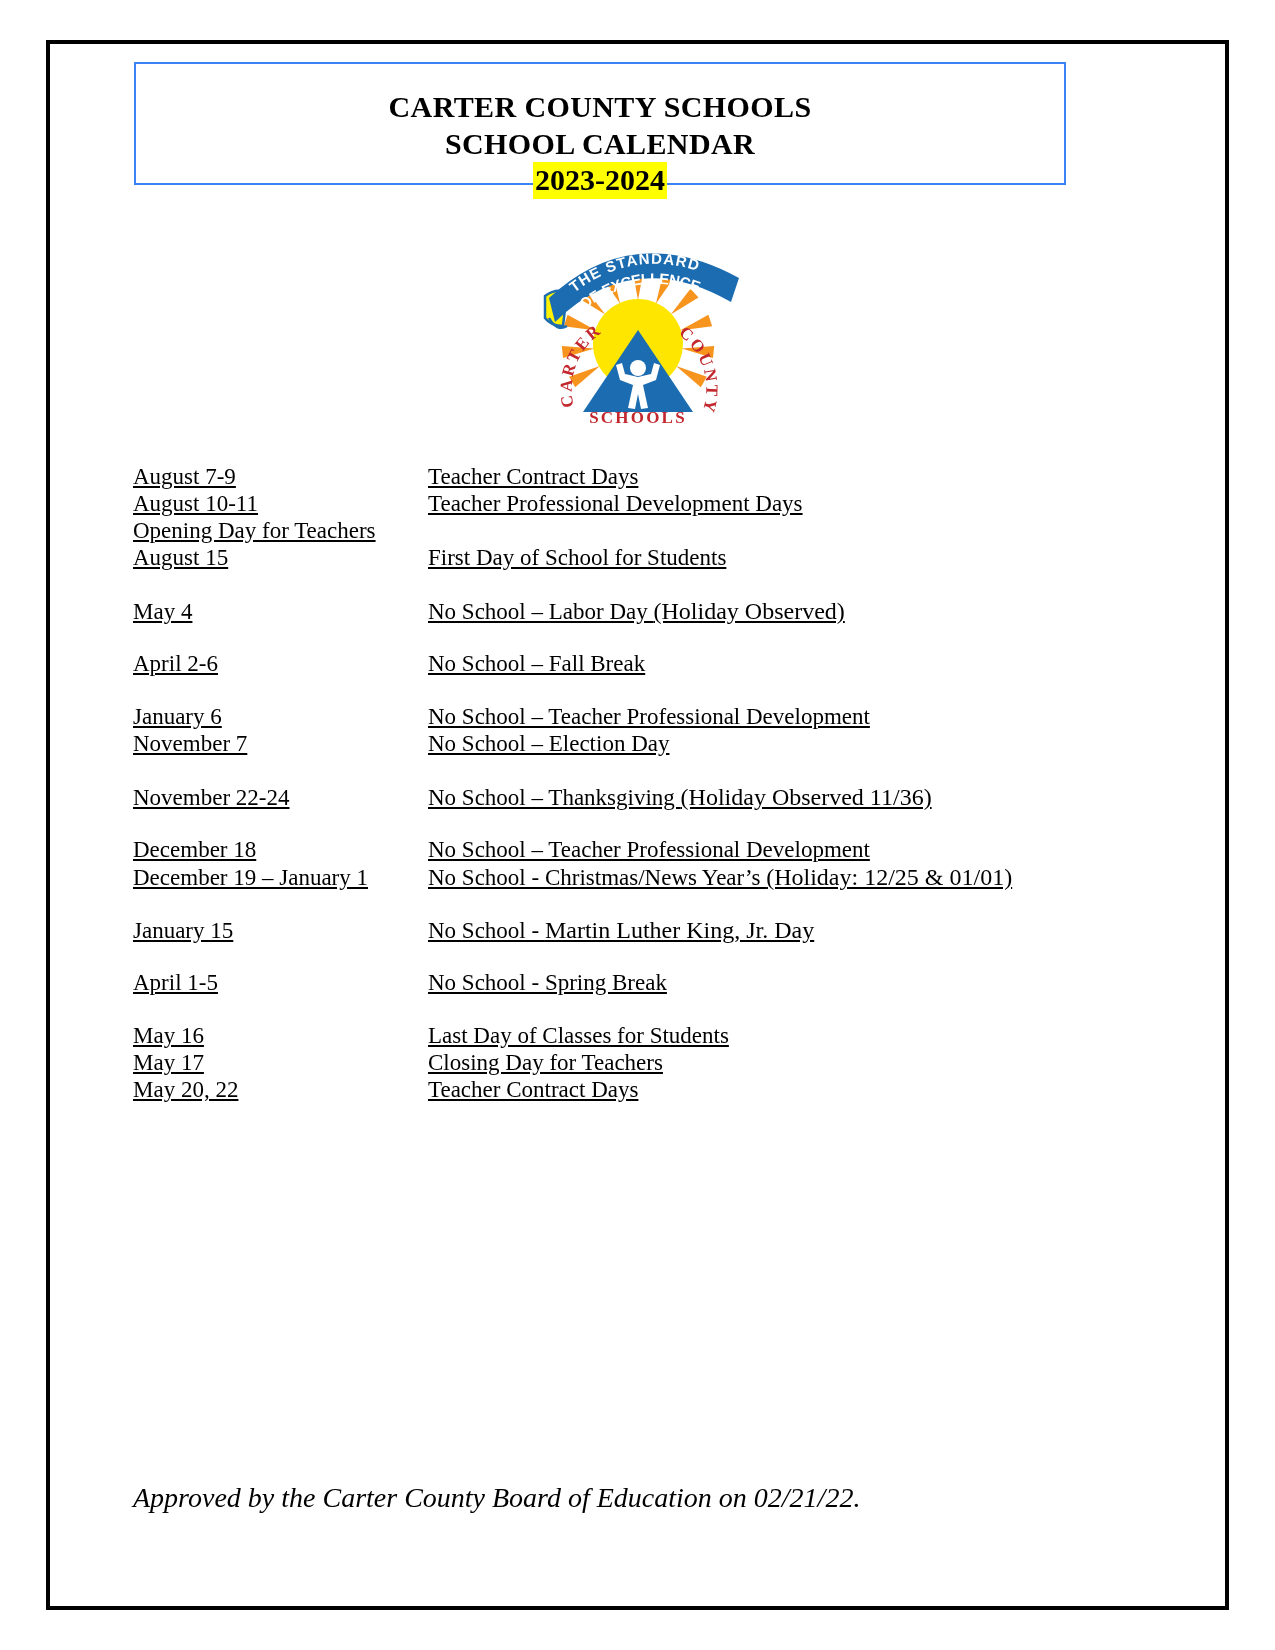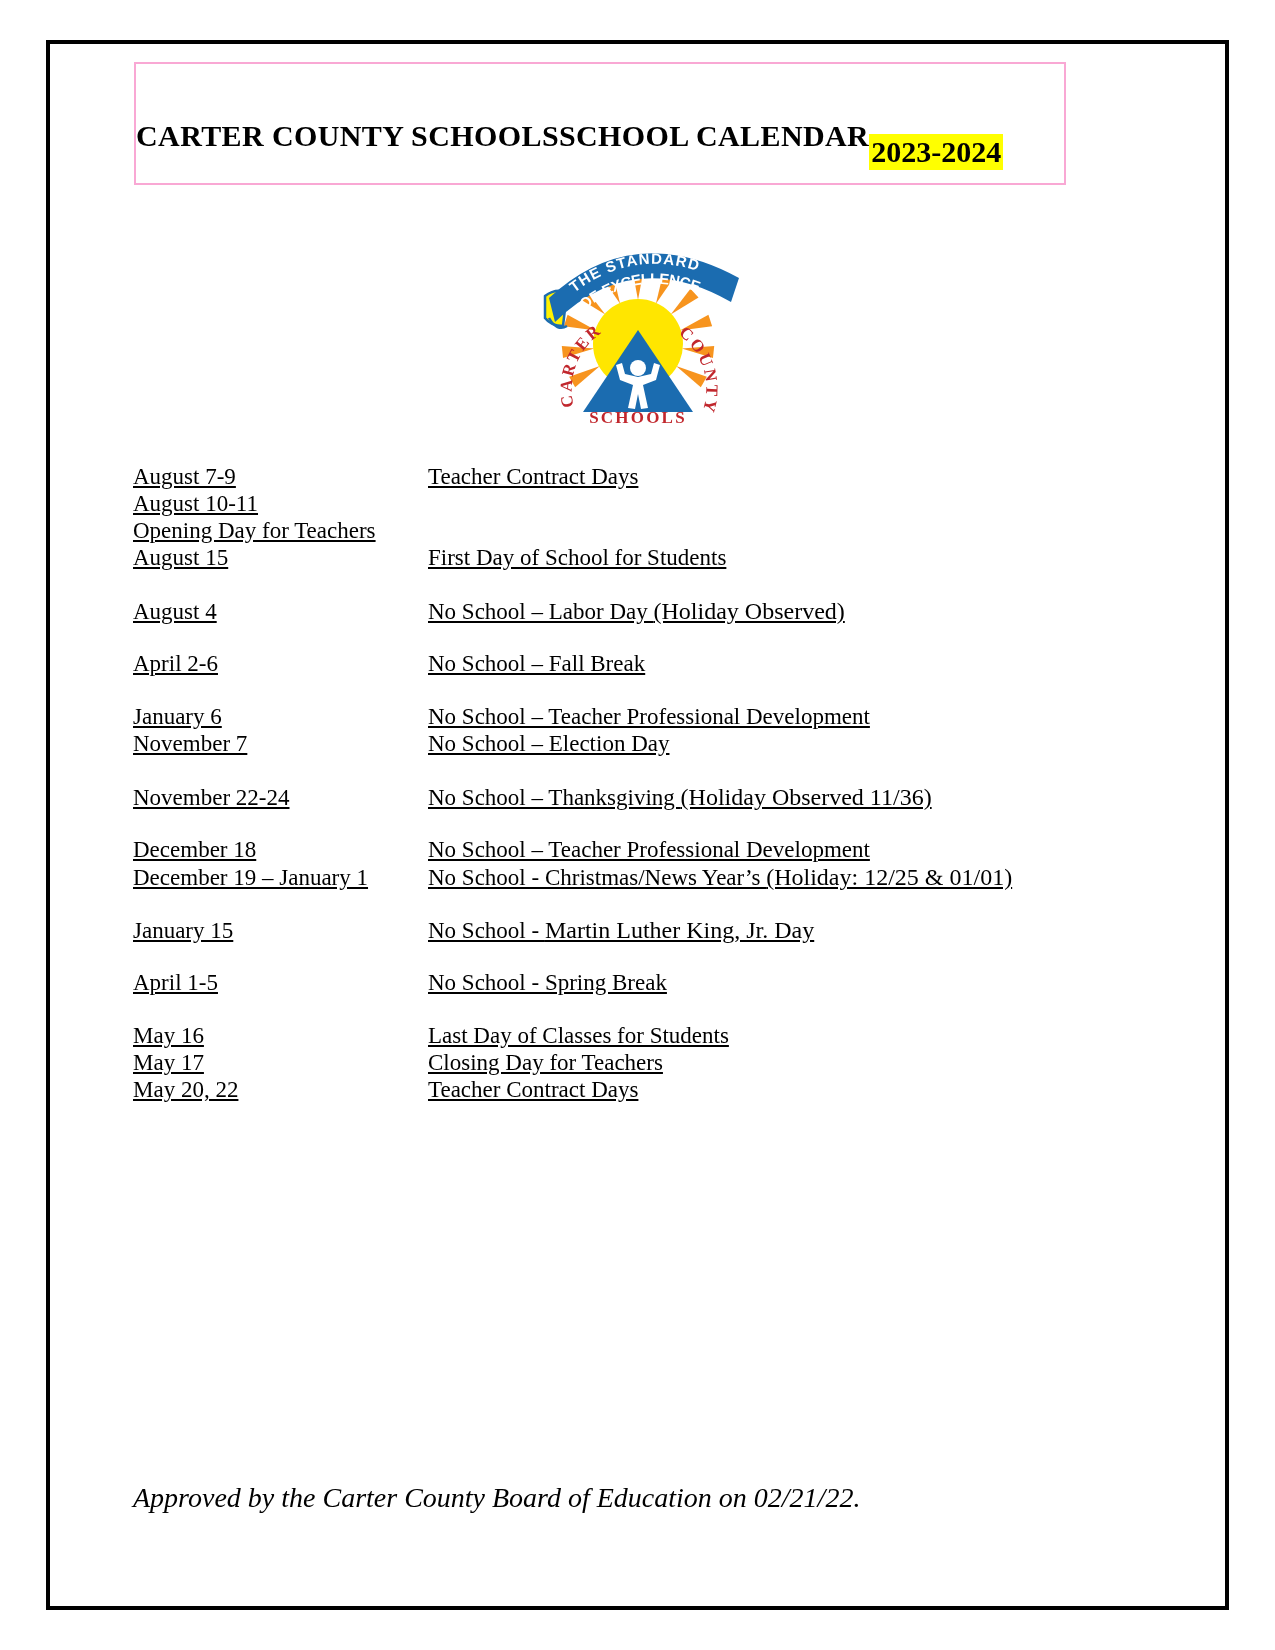--- a/index.html
+++ b/index.html
@@ -35,44 +35,43 @@
   }
 
   
   .title-box {
     position: absolute;
     left: 134px;
     top: 62px;
     width: 932px;
     height: 123px;
     box-sizing: border-box;
-    border: 2px solid #f9a8d4;
+    border: 2px solid #3b82f6;
     display: flex;
-    flex-direction: row;
+    flex-direction: column;
     align-items: center;
     justify-content: flex-start;
     padding-top: 25px;
   }
   .title-line {
     font-size: 30px;
     font-weight: bold;
     letter-spacing: 0.4px;
     line-height: 1.22;
     text-align: center;
     white-space: nowrap;
   }
   .title-year {
     font-size: 30px;
     font-weight: bold;
     line-height: 1.22;
     text-align: center;
     background: #ffff00;
     padding: 0 2px;
     display: inline-block;
-    margin-top: 32px;
   }
 
   
   .logo-wrap {
     position: absolute;
     left: 0;
     top: 222px;
     width: 1275px;
     display: flex;
     justify-content: center;
@@ -219,32 +218,33 @@
   </div>
 
   <div class="cal-list">
       <div class="cal-group">
         <div class="cal-row">
           <div class="cal-date">August 7-9</div>
           <div class="cal-desc"><span>Teacher Contract Days</span></div>
         </div>
         <div class="cal-row">
           <div class="cal-date">August 10-11</div>
+          <div class="cal-desc"><span>Teacher Professional Development Days</span></div>
         </div>
         <div class="cal-row">
           <div class="cal-desc"><span>Opening Day for Teachers</span></div>
         </div>
         <div class="cal-row">
           <div class="cal-date">August 15</div>
           <div class="cal-desc"><span>First Day of School for Students</span></div>
         </div>
       </div>
       <div class="cal-group">
         <div class="cal-row">
-          <div class="cal-date">August 4</div>
+          <div class="cal-date">May 4</div>
           <div class="cal-desc"><span>No School – Labor Day </span><span class="small">(Holiday Observed)</span></div>
         </div>
       </div>
       <div class="cal-group">
         <div class="cal-row">
           <div class="cal-date">April 2-6</div>
           <div class="cal-desc"><span>No School – Fall Break</span></div>
         </div>
       </div>
       <div class="cal-group">

